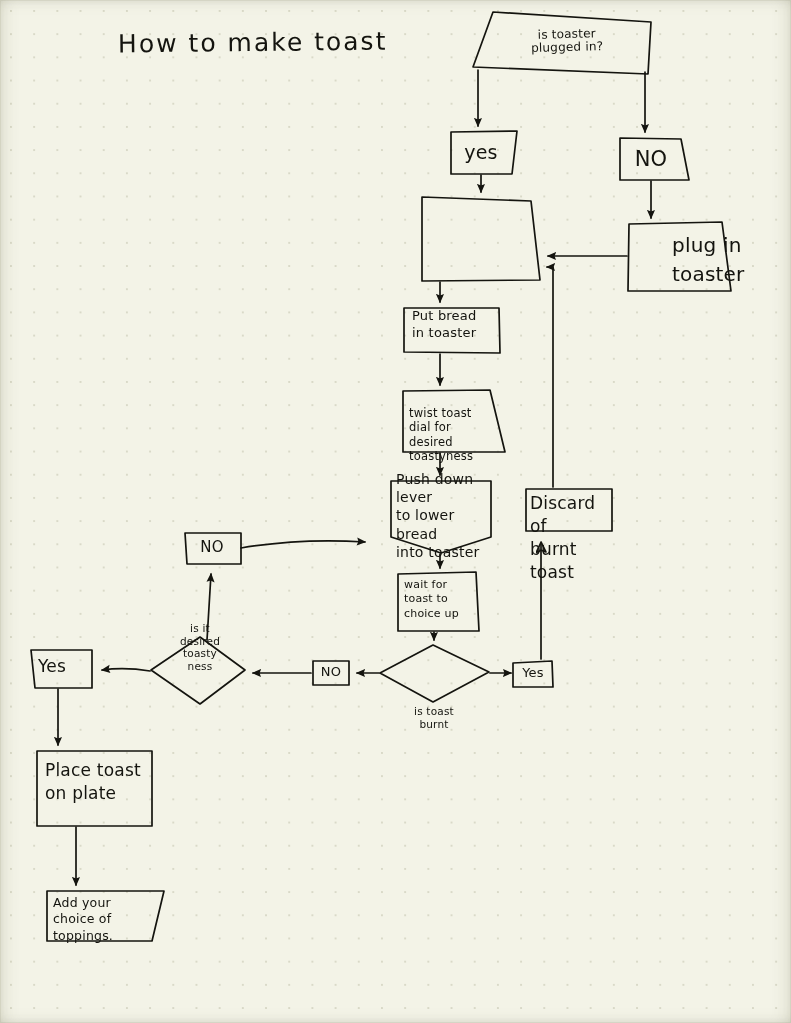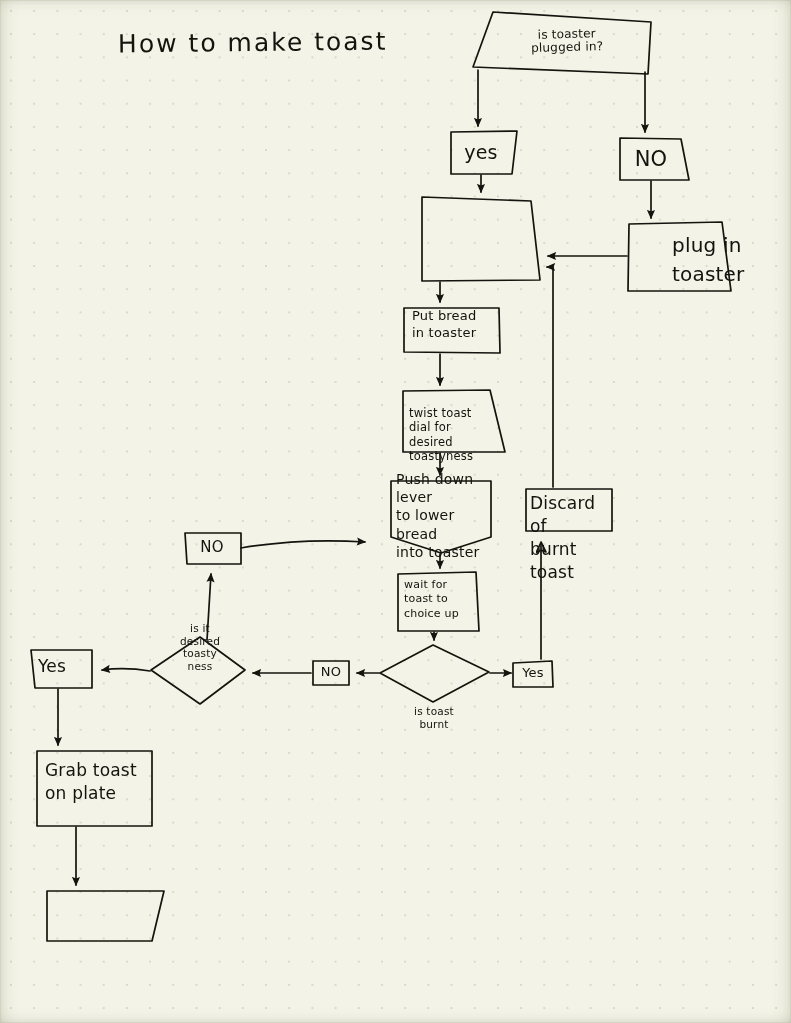--- a/index.html
+++ b/index.html
@@ -256,23 +256,26 @@
 
   <div class="node-text" style="left:166px; top:622px; width:68px; font-size:10.5px; text-align:center; line-height:1.2;">is it
 desired
 toasty
 ness</div>
 
   <div class="node-text" style="left:188px; top:539px; width:48px; font-size:15px; text-align:center;">NO</div>
 
   <div class="node-text" style="left:38px; top:657px; width:50px; font-size:17px;">Yes</div>
 
-  <div class="node-text" style="left:45px; top:759px; width:110px; font-size:17px; line-height:1.35;">Grab toast
+  <div class="node-text" style="left:45px; top:759px; width:110px; font-size:17px; line-height:1.35;">Place toast
 on plate</div>
 
+  <div class="node-text" style="left:53px; top:895px; width:108px; font-size:12.5px; line-height:1.3;">Add your
+choice of
+toppings.</div>
 
   <div class="shape-hit" style="left:473px; top:12px; width:178px; height:62px;"></div>
   <div class="shape-hit" style="left:451px; top:131px; width:66px; height:43px;"></div>
   <div class="shape-hit" style="left:620px; top:138px; width:69px; height:42px;"></div>
   <div class="shape-hit" style="left:422px; top:197px; width:118px; height:84px;"></div>
   <div class="shape-hit" style="left:628px; top:222px; width:103px; height:69px;"></div>
   <div class="shape-hit" style="left:404px; top:308px; width:96px; height:45px;"></div>
   <div class="shape-hit" style="left:403px; top:390px; width:102px; height:62px;"></div>
   <div class="shape-hit" style="left:391px; top:481px; width:100px; height:72px;"></div>
   <div class="shape-hit" style="left:398px; top:572px; width:81px; height:59px;"></div>

